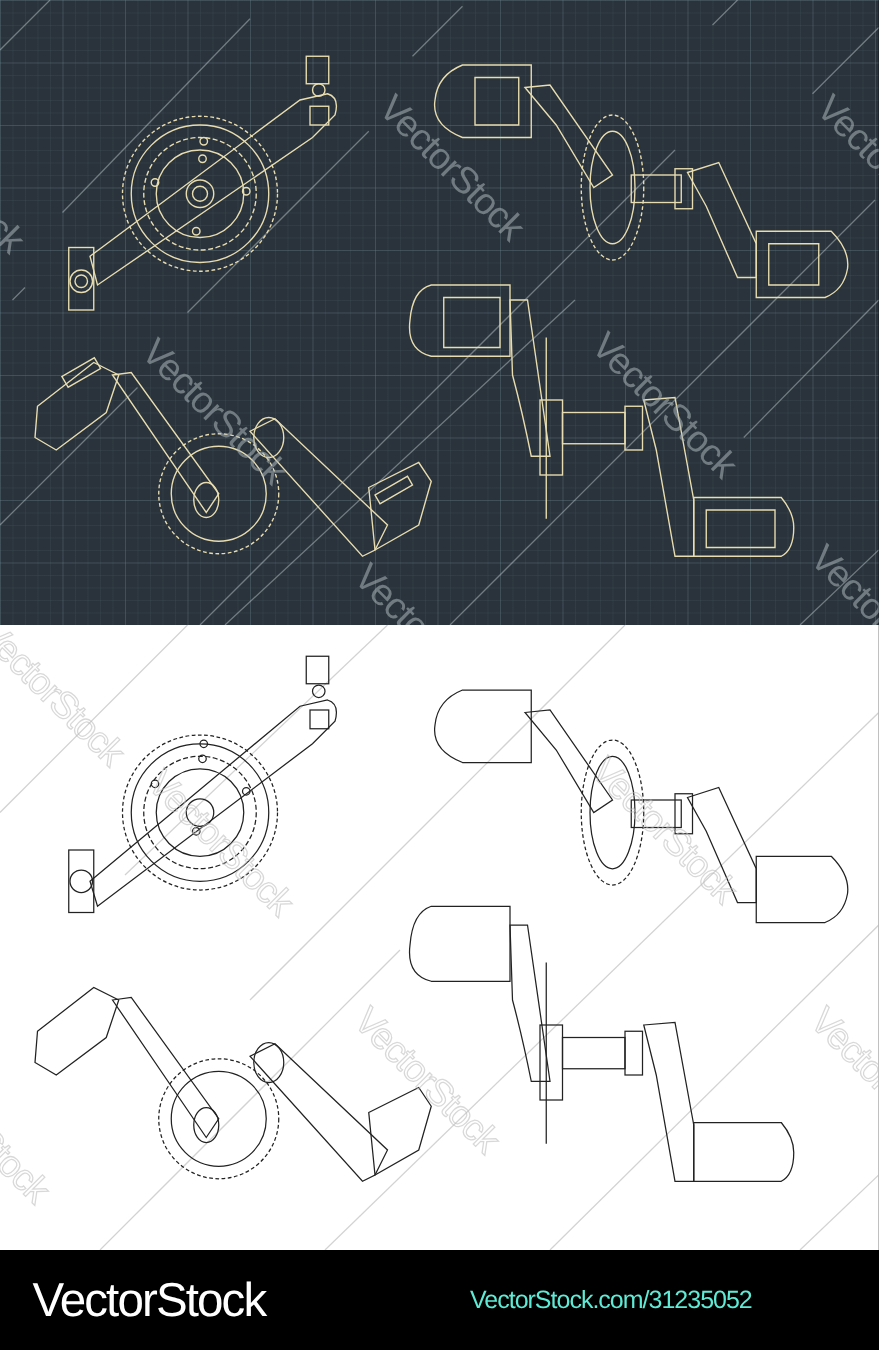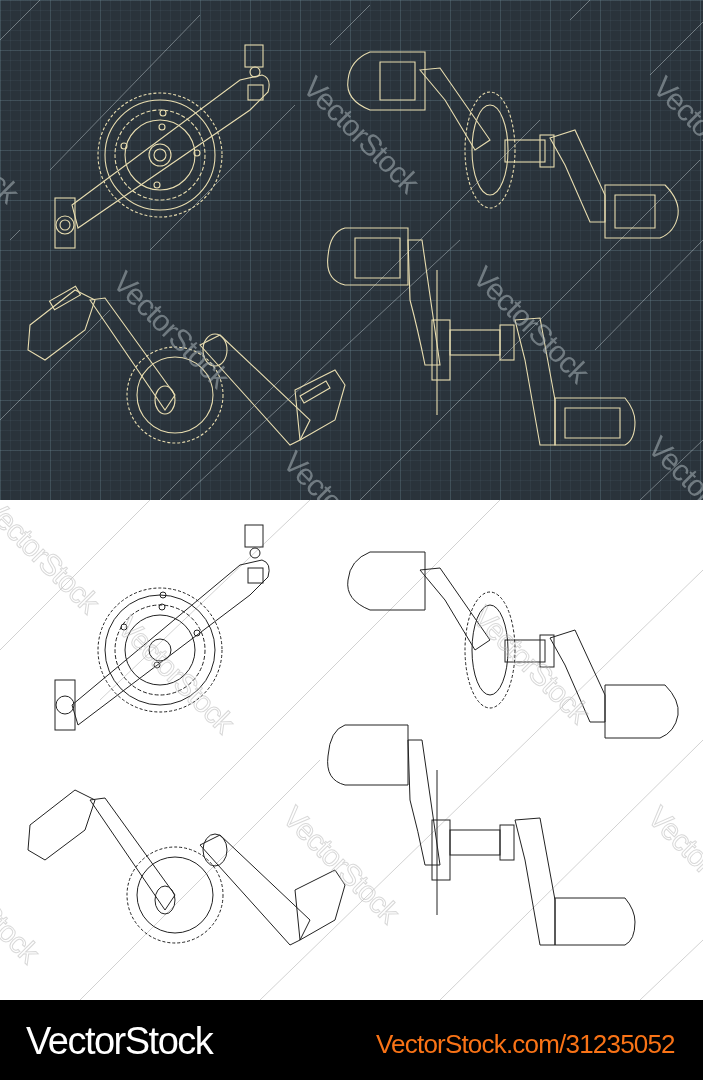--- a/index.html
+++ b/index.html
@@ -16,21 +16,21 @@
       linear-gradient(to bottom, rgba(120,150,160,0.22) 1px, transparent 1px),
       linear-gradient(to right, rgba(120,150,160,0.09) 1px, transparent 1px),
       linear-gradient(to bottom, rgba(120,150,160,0.09) 1px, transparent 1px);
     background-size:50px 50px,50px 50px,10px 10px,10px 10px;
   }
   .wm { position:absolute; font-size:30px; letter-spacing:-1px; transform:rotate(45deg); transform-origin:left top; white-space:nowrap; }
   .panel-dark .wm { color:rgba(170,180,185,0.55); }
   .panel-light .wm { color:transparent; -webkit-text-stroke:1px rgba(190,190,190,0.6); }
   .footer { position:absolute; left:0; top:1000px; width:703px; height:80px; background:#000; }
   .footer .brand { position:absolute; left:26px; top:20px; color:#fff; font-size:38px; letter-spacing:-1.5px; }
-  .footer .url { position:absolute; left:376px; top:29px; color:#f97316; font-size:26px; letter-spacing:-0.8px; }
+  .footer .url { position:absolute; left:376px; top:29px; color:#5eead4; font-size:20px; letter-spacing:-0.8px; }
 </style>
 </head>
 <body>
 
 <div class="page">
 
   <div class="panel panel-dark">
     <div class="grid-dark"></div>
     <svg width="703" height="500" viewBox="0 0 703 500">
       <g stroke="rgba(200,210,215,0.45)" stroke-width="1">

